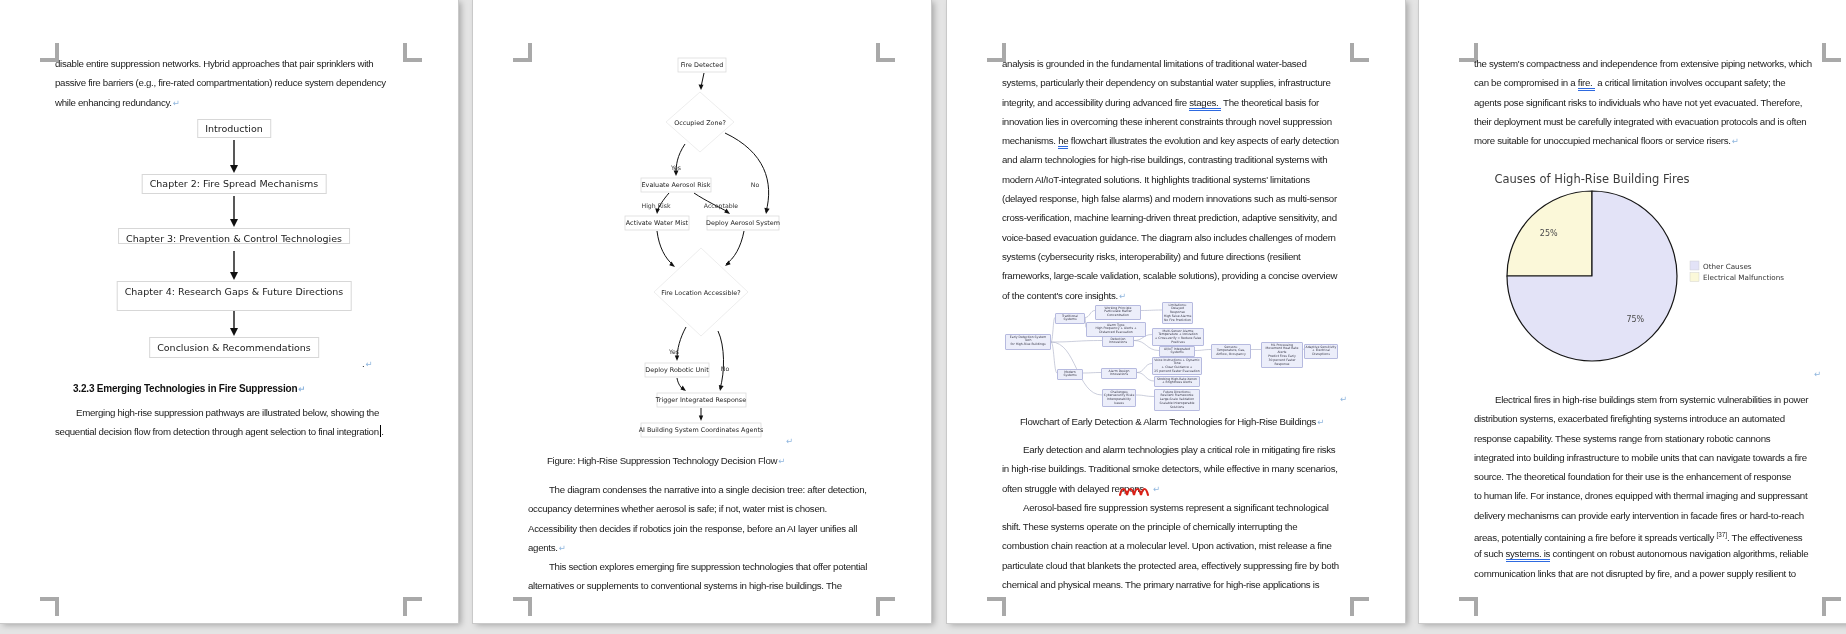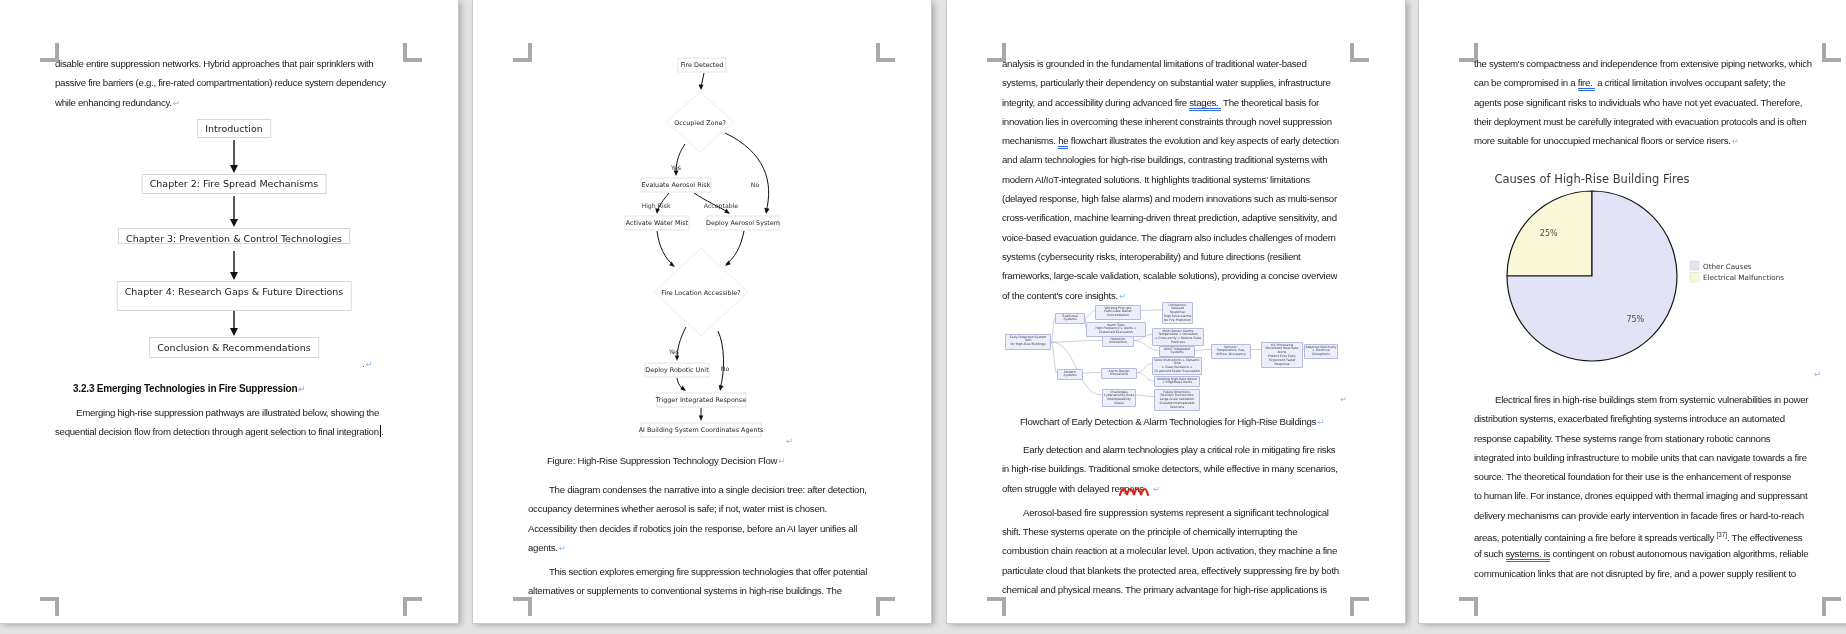--- a/index.html
+++ b/index.html
@@ -10,21 +10,21 @@
   
   .cm{position:absolute;width:15px;height:15px;border:0 solid #a9a9a9;}
   .cm.tl{left:40px;top:43px;border-right-width:4px;border-bottom-width:4px;}
   .cm.tr{left:403px;top:43px;border-left-width:4px;border-bottom-width:4px;}
   .cm.bl{left:40px;top:597px;border-right-width:4px;border-top-width:4px;}
   .cm.br{left:403px;top:597px;border-left-width:4px;border-top-width:4px;}
   
   .tblock{position:absolute;left:55px;color:#1b1b1b;}
   .line{font-size:9.7px;letter-spacing:-0.3px;line-height:19.3px;height:19.3px;white-space:pre;}
   .line.ind{padding-left:21px;}
-  .line.pstart{margin-top:5px;}
+  .line.pstart{}
   .h1{position:absolute;left:53px;font-size:10px;font-weight:bold;color:#101010;
       letter-spacing:-0.2px;white-space:pre;margin-left:20px;}
   .cap{position:absolute;font-size:9.7px;letter-spacing:-0.3px;color:#1b1b1b;white-space:pre;}
   
   .pmk{color:#8fb6de;font-size:8.5px;letter-spacing:0;margin-left:1px;}
   .gmk{border-bottom:3px double #2e6ae0;}
   .cite{font-size:6.3px;vertical-align:3.5px;letter-spacing:0;}
   .cite::before{content:"[";}.cite::after{content:"]";}
   .caret{display:inline-block;width:1.5px;height:12px;background:#000;vertical-align:-2px;margin-left:1px;}
   .scrawl{margin-left:-26px;vertical-align:-6px;}
@@ -260,23 +260,23 @@
     <div class="cap" style="left:392px;top:393px"><span class="pmk">↵</span></div>
     <div class="cap" style="left:73px;top:416px">Flowchart of Early Detection &amp; Alarm Technologies for High-Rise Buildings<span class="pmk">↵</span></div>
     <div class="tblock" style="top:440px">
         <div class="line ind">Early detection and alarm technologies play a critical role in mitigating fire risks</div>
         <div class="line">in high-rise buildings. Traditional smoke detectors, while effective in many scenarios,</div>
         <div class="line">often struggle with delayed <span class="rwd">respons</span><svg class="scrawl" width="34" height="12" viewBox="0 0 34 12">
             <path d="M2,9C4,1 7,1 9,9C11,1 14,1 16,9C18,1 21,1 23,9C25,1 28,1 30,9" fill="none" stroke="#da2017" stroke-width="2.1" stroke-linecap="round"></path>
           </svg><span class="pmk">↵</span></div>
         <div class="line ind pstart">Aerosol-based fire suppression systems represent a significant technological</div>
         <div class="line">shift. These systems operate on the principle of chemically interrupting the</div>
-        <div class="line">combustion chain reaction at a molecular level. Upon activation, they machine a fine</div>
+        <div class="line">combustion chain reaction at a molecular level. Upon activation, mist release a fine</div>
         <div class="line">particulate cloud that blankets the protected area, effectively suppressing fire by both</div>
-        <div class="line">chemical and physical means. The primary advantage for high-rise applications is</div>
+        <div class="line">chemical and physical means. The primary narrative for high-rise applications is</div>
       </div>
   </div>
 
   <div class="page" style="left:1419px">
     <div class="cm tl"></div>
     <div class="cm tr"></div>
     <div class="cm bl"></div>
     <div class="cm br"></div>
 
     <div class="tblock" style="top:54px">

